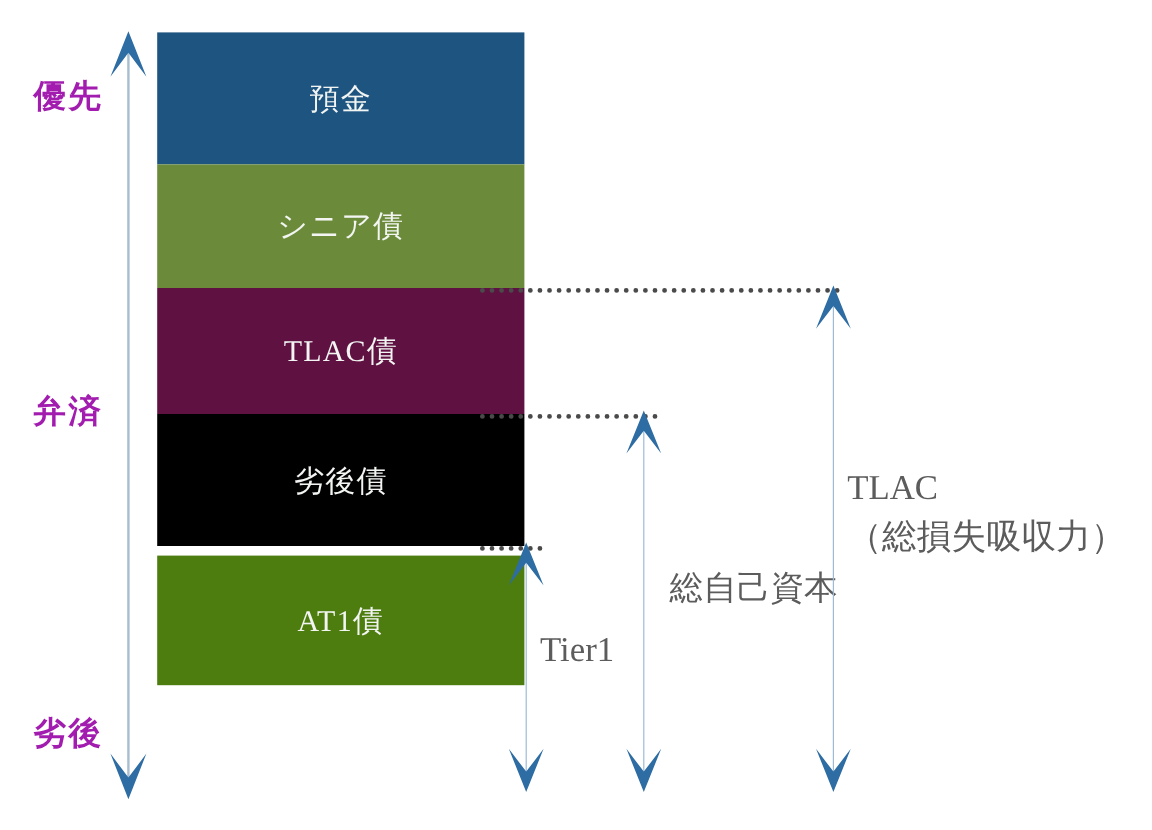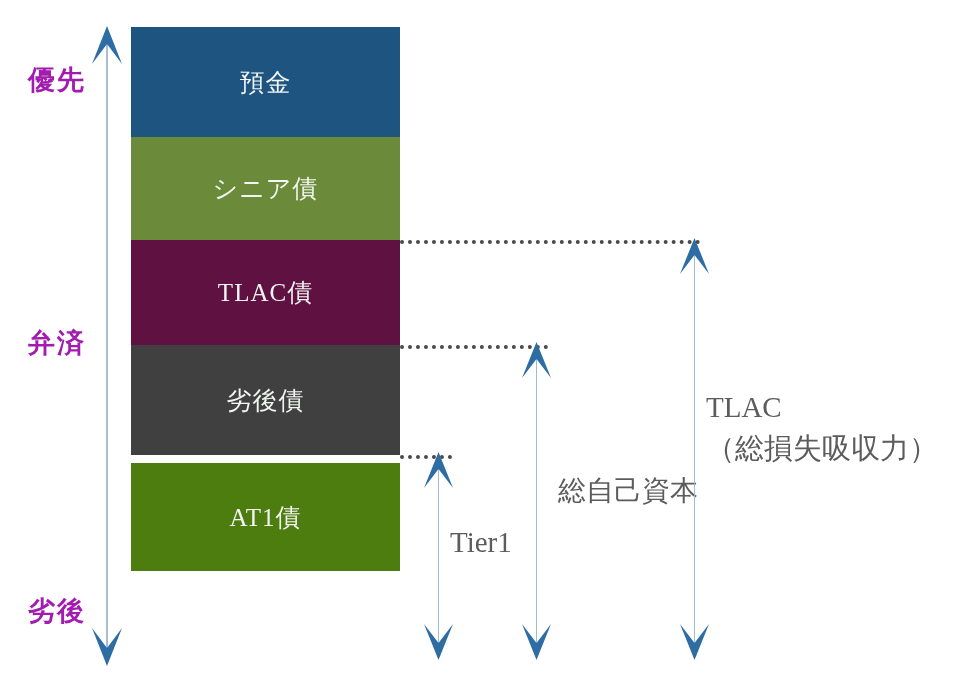--- a/index.html
+++ b/index.html
@@ -14,21 +14,21 @@
     background: #ffffff;
     font-family: "Liberation Serif", "DejaVu Serif", serif;
     overflow: hidden;
   }
 
   
   #stack {
     position: absolute;
     left: 131px;
     top: 27px;
-    width: 269px;
+    width: 306px;
     height: 640px;
     text-align: center;
   }
   .seg {
     position: absolute;
     left: 0;
     width: 100%;
     display: flex;
     align-items: center;
     justify-content: center;
@@ -117,21 +117,21 @@
     </div>
 
     <div class="seg" style="top:110px; height:103px; background:#6b8b3a;">
       <span class="seg-label">シニア債</span>
     </div>
 
     <div class="seg" style="top:213px; height:105px; background:#5f1142;">
       <span class="seg-label">TLAC債</span>
     </div>
 
-    <div class="seg" style="top:318px; height:110px; background:#404040;">
+    <div class="seg" style="top:318px; height:110px; background:#000000;">
       <span class="seg-label">劣後債</span>
     </div>
 
     <div class="seg" style="top:436px; height:108px; background:#4d7c0f;">
       <span class="seg-label">AT1債</span>
     </div>
 
   </div>
 
   <div class="leader" style="left:400px; top:240px; width:300px;"></div>

